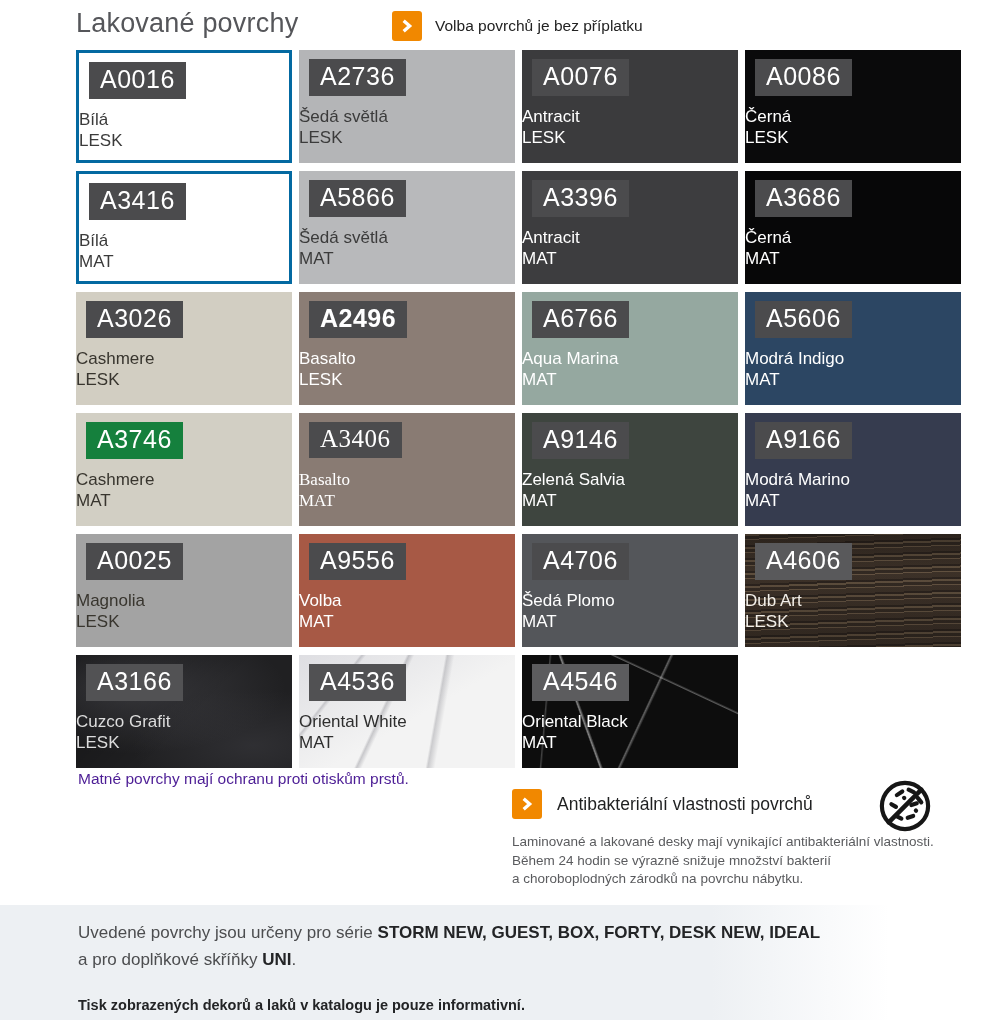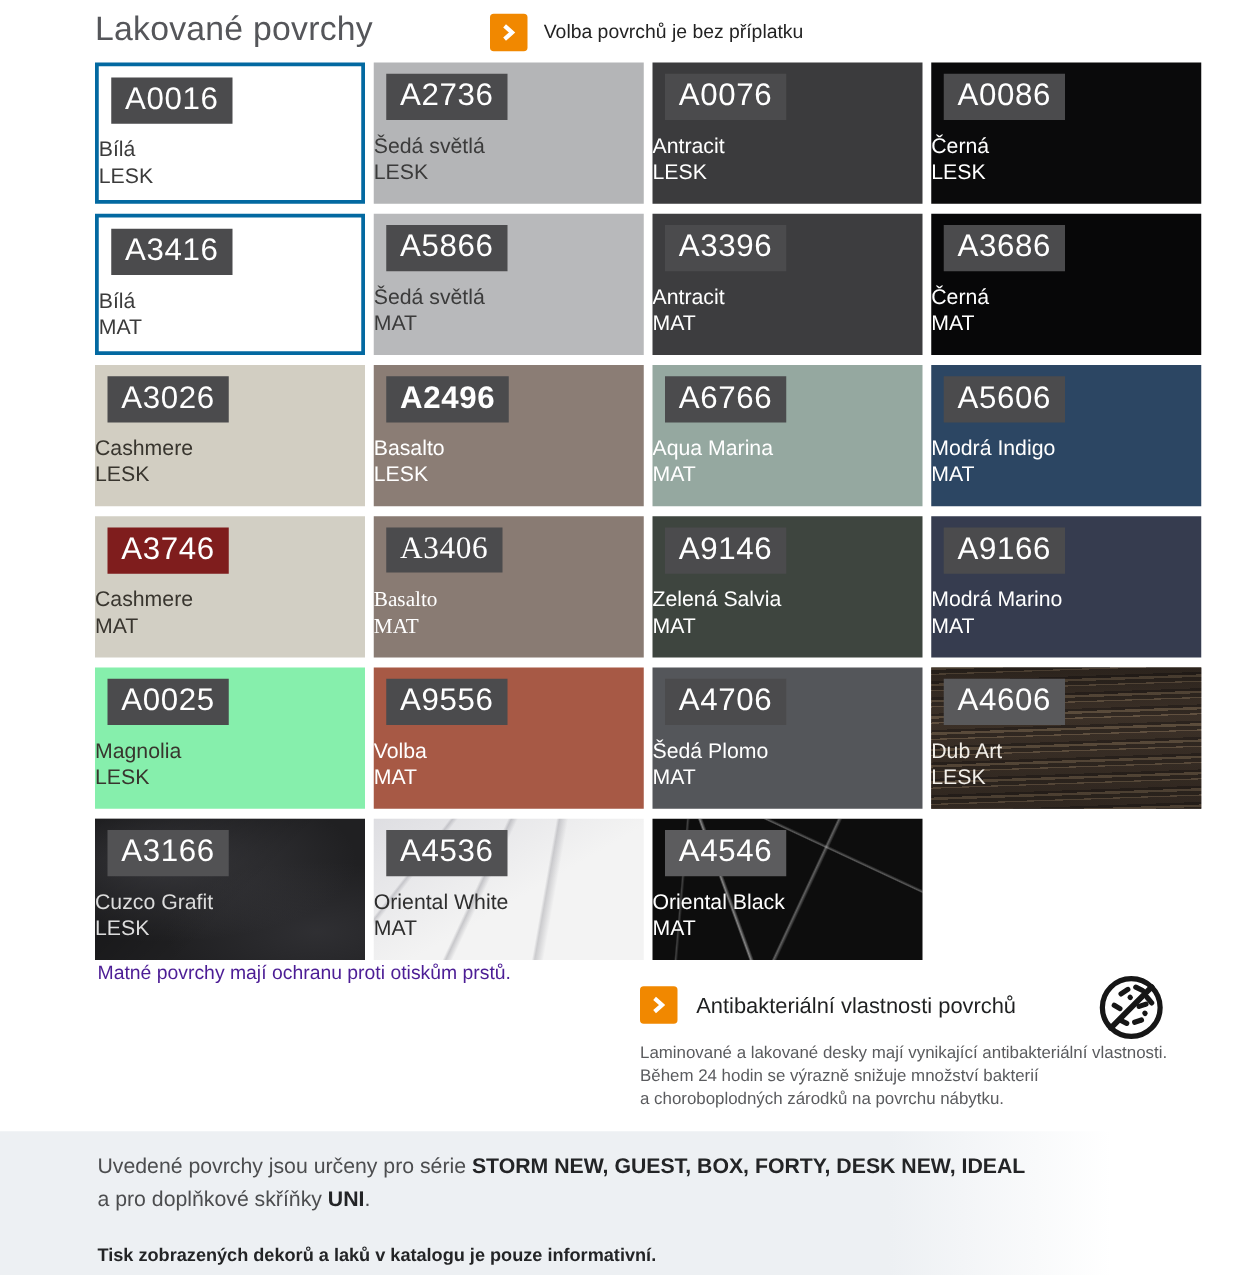--- a/index.html
+++ b/index.html
@@ -147,21 +147,21 @@
         </div>
       </div>
     <div class="swatch" style="background-color: rgb(44, 70, 99); color: rgb(255, 255, 255);">
         <span class="code" style="background-color: rgb(75, 75, 77);">A5606</span>
         <div class="sw-label">
           <div class="sw-name">Modrá Indigo</div>
           <div class="sw-finish">MAT</div>
         </div>
       </div>
     <div class="swatch" style="background-color: rgb(210, 207, 196); color: rgb(56, 53, 46);">
-        <span class="code" style="background-color: #7f1d1d; text-align: right;">A3746</span>
+        <span class="code" style="background-color: #15803d; text-align: right;">A3746</span>
         <div class="sw-label">
           <div class="sw-name">Cashmere</div>
           <div class="sw-finish">MAT</div>
         </div>
       </div>
     <div class="swatch" style="background-color: rgb(137, 123, 115); color: rgb(255, 255, 255); font-family: Liberation Serif, serif;">
         <span class="code" style="background-color: rgb(75, 75, 77);">A3406</span>
         <div class="sw-label">
           <div class="sw-name">Basalto</div>
           <div class="sw-finish">MAT</div>
@@ -174,21 +174,21 @@
           <div class="sw-finish">MAT</div>
         </div>
       </div>
     <div class="swatch" style="background-color: rgb(54, 60, 79); color: rgb(255, 255, 255);">
         <span class="code" style="background-color: rgb(75, 75, 77);">A9166</span>
         <div class="sw-label">
           <div class="sw-name">Modrá Marino</div>
           <div class="sw-finish">MAT</div>
         </div>
       </div>
-    <div class="swatch" style="background-color: #86efac; color: rgb(56, 53, 46); padding-left: 27px;">
+    <div class="swatch" style="background-color: #a3a3a3; color: rgb(56, 53, 46); padding-left: 27px;">
         <span class="code" style="background-color: rgb(75, 75, 77);">A0025</span>
         <div class="sw-label">
           <div class="sw-name">Magnolia</div>
           <div class="sw-finish">LESK</div>
         </div>
       </div>
     <div class="swatch" style="background-color: rgb(167, 89, 69); color: rgb(255, 255, 255);">
         <span class="code" style="background-color: rgb(75, 75, 77);">A9556</span>
         <div class="sw-label">
           <div class="sw-name">Volba</div>

